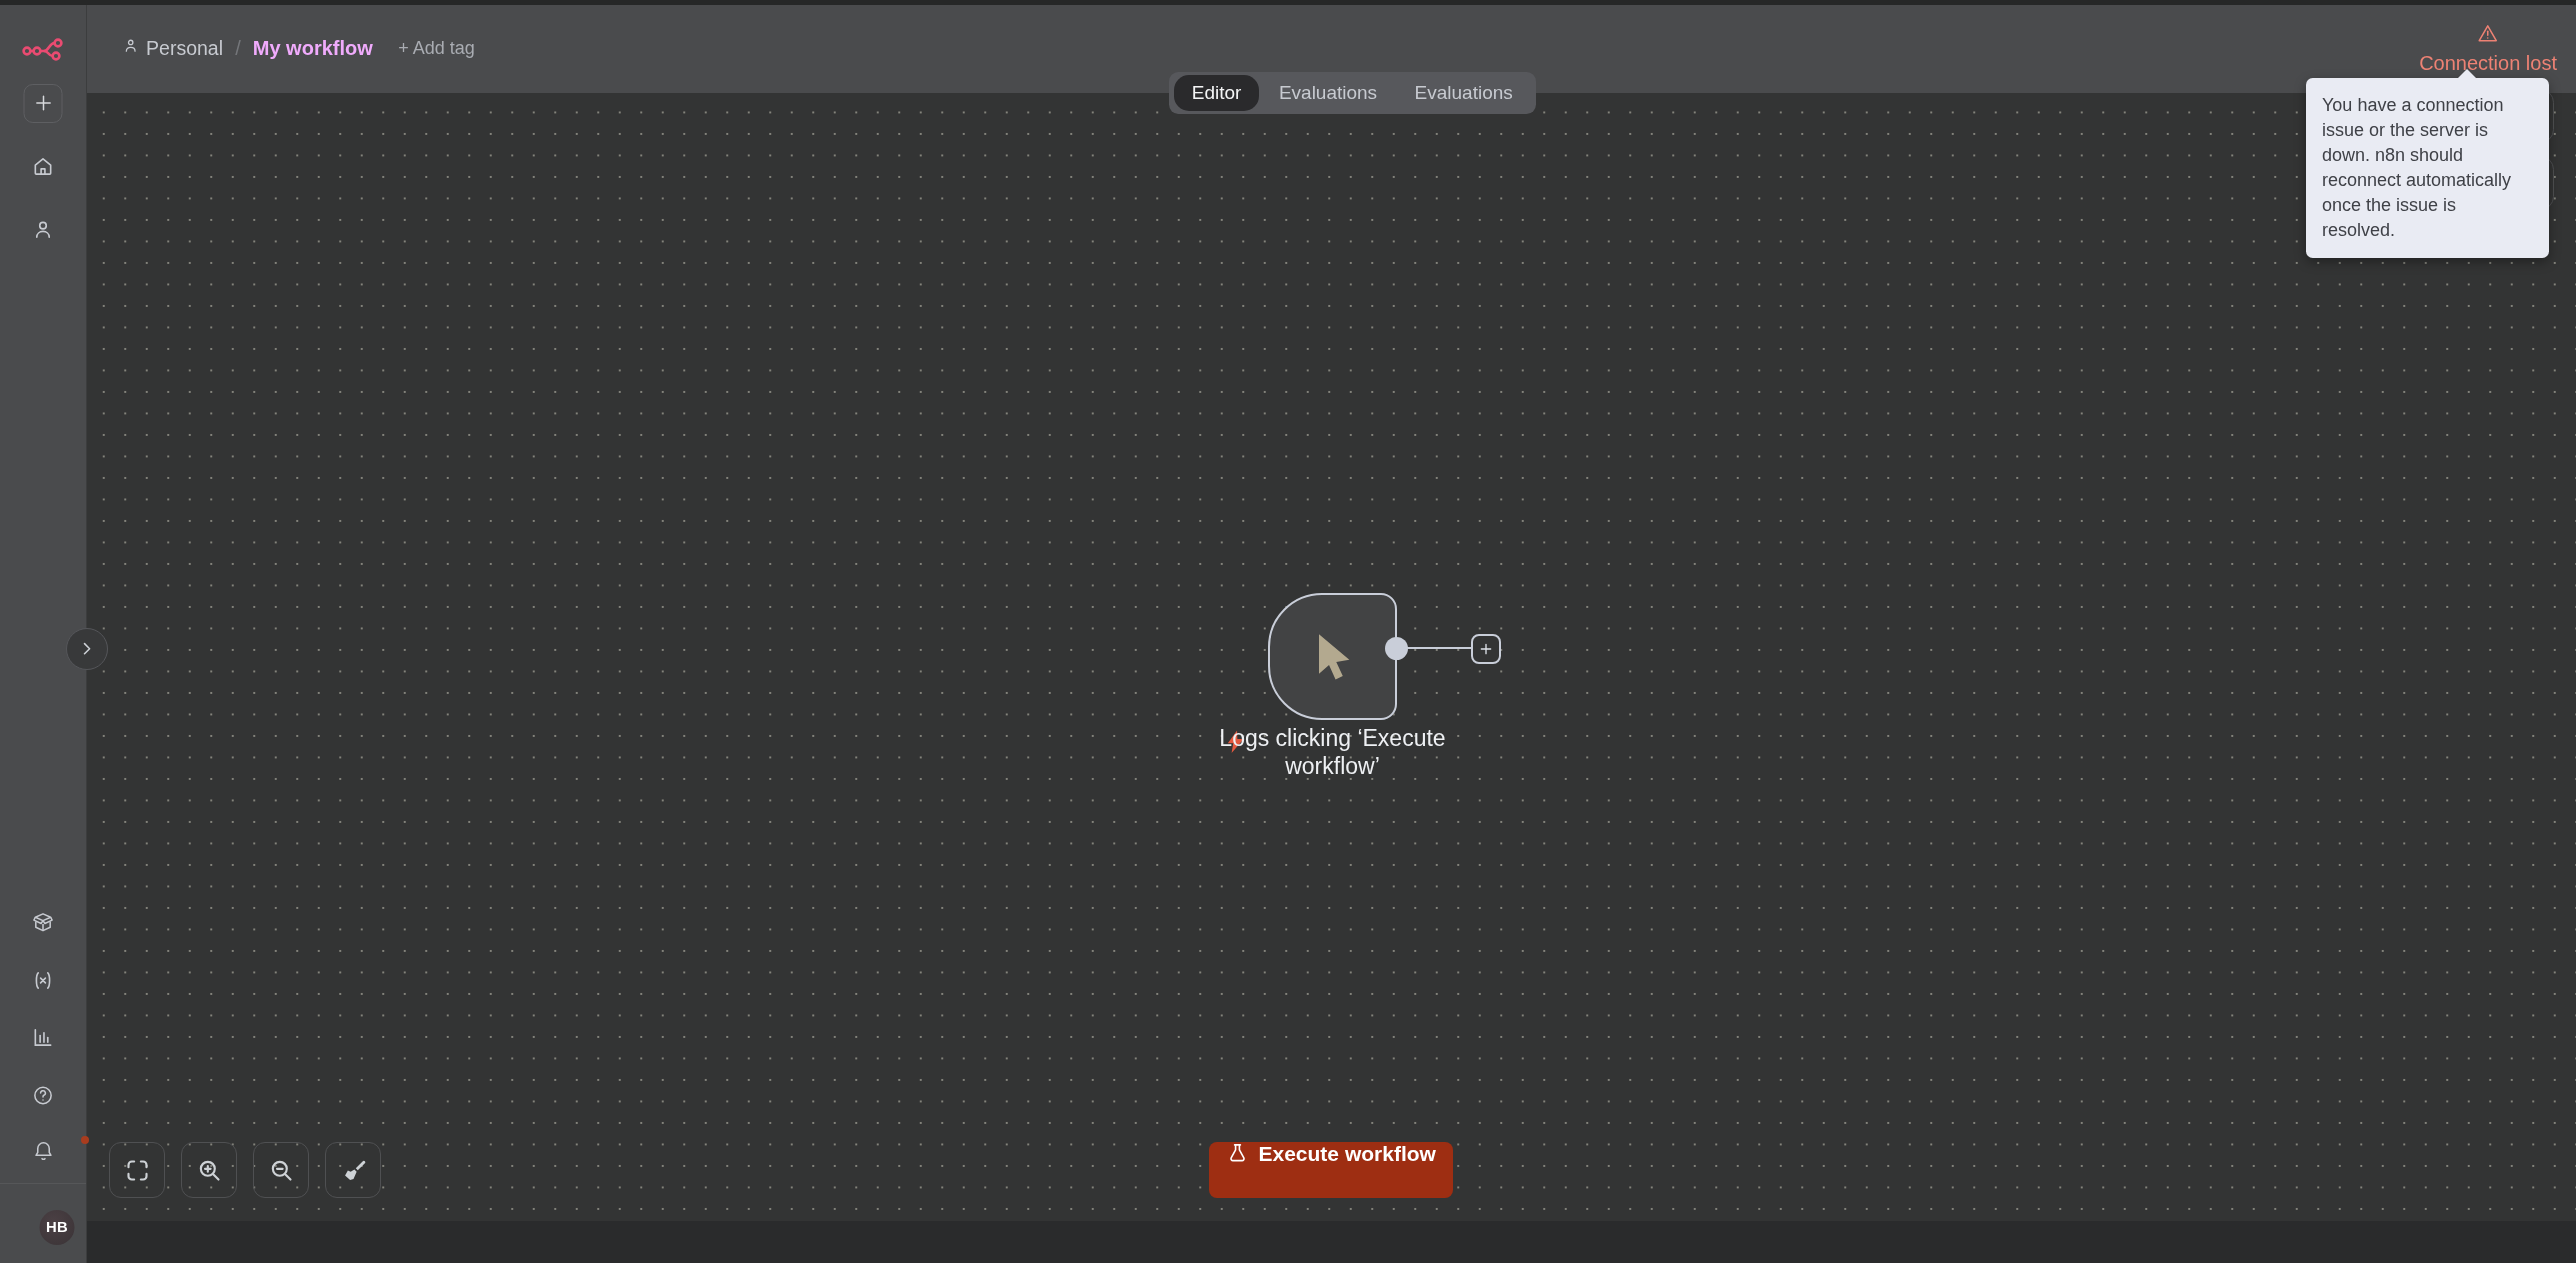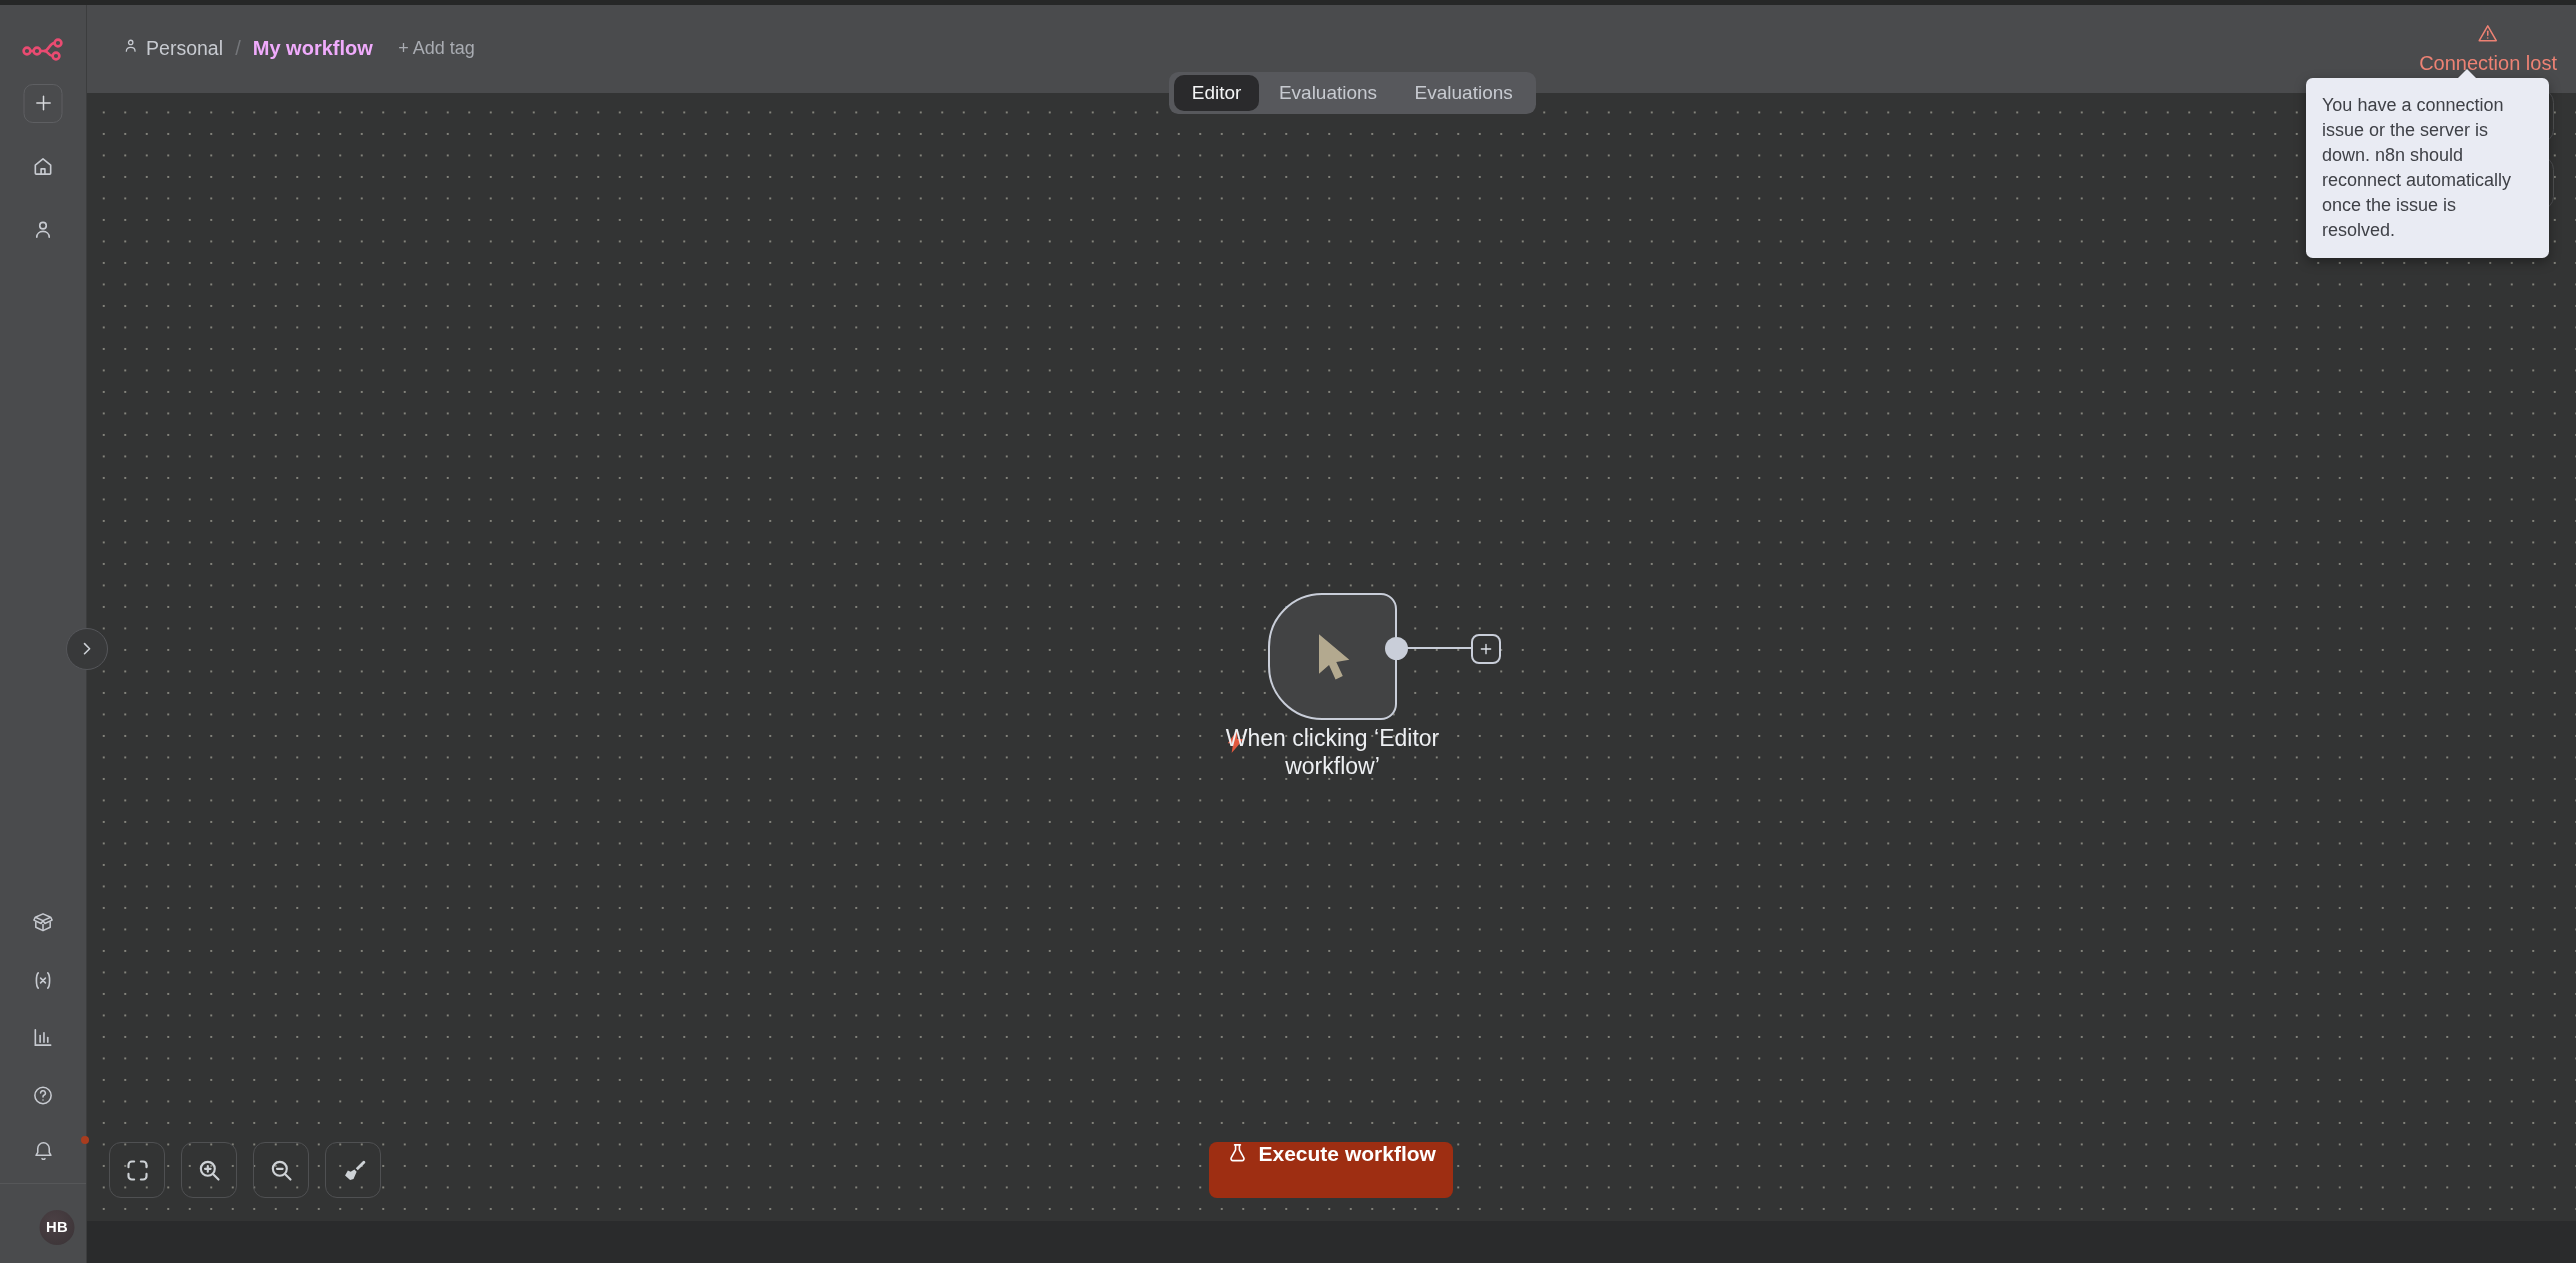--- a/index.html
+++ b/index.html
@@ -40,21 +40,21 @@
   .crumb-proj { display:flex; gap:6.7px; color:#c7cad0; font-size:19.5px; cursor:pointer; }
   .crumb-sep { color:#74767a; font-size:20px; font-weight:300; padding:0 2.7px; }
   .crumb-title { color:#f0abfc; font-size:20px; font-weight:600; cursor:text; }
   .add-tag { color:#a9acb2; font-size:18px; margin-left:16px; cursor:pointer; }
   .conn-lost { position:absolute; right:19px; top:50%; transform:translateY(-50%);
     display:flex; align-items:center; gap:8px; color:#ed8274; font-size:20px; cursor:pointer;flex-direction:column; }
 
   
   .tabs { position:absolute; left:1169px; top:72px; height:42px; z-index:8;
     background:#57585c; border-radius:9.4px; display:flex; align-items:center; padding:0 5.4px; gap:2.7px; }
-  .tab { font-size:19px; color:#c7cad0; padding:6.7px 17.4px; border-radius:10px; cursor:pointer; white-space:nowrap; }
+  .tab { font-size:19px; color:#c7cad0; padding:6.7px 17.4px; border-radius:15px; cursor:pointer; white-space:nowrap; }
   .tab.active { background:#2a2a2c; color:#f4f5f6; }
 
   
   .expand-toggle { position:absolute; left:-21.5px; top:535px; width:42px; height:42px;
     border-radius:50%; background:#38393a; border:1.3px solid #55565a; color:#cdd1d6;
     display:flex; align-items:center; justify-content:center; cursor:pointer; z-index:6; }
   .node-bolt { position:absolute; left:1136px; top:636px; width:25.5px; height:25.5px; color:#e2593f; }
   .node-box { position:absolute; left:1181px; top:500px; width:129px; height:127px;
     background:#424344; border:2px solid #c9ced9; border-radius:54px 16px 16px 54px;
     display:flex; align-items:center; justify-content:center; cursor:pointer; }
@@ -241,21 +241,21 @@
 
     <span class="conn-dot"></span>
     <span class="conn-line"></span>
 
     <div class="plus-endpoint">
       <svg width="16" height="16" viewBox="0 0 24 24" fill="none" stroke="currentColor" stroke-width="2" stroke-linecap="round">
         <path d="M12 5 V19 M5 12 H19"></path>
       </svg>
     </div>
 
-    <div class="node-label">When clicking ‘Editor workflow’</div>
+    <div class="node-label">Logs clicking ‘Execute workflow’</div>
 
     <div class="canvas-controls">
       <div class="ctl-btn">
         <svg viewBox="0 0 24 24" fill="none" stroke="currentColor" stroke-width="1.9" stroke-linecap="round">
           <path d="M4 9 V7 a3 3 0 0 1 3 -3 h2"></path>
           <path d="M15 4 h2 a3 3 0 0 1 3 3 v2"></path>
           <path d="M20 15 v2 a3 3 0 0 1 -3 3 h-2"></path>
           <path d="M9 20 H7 a3 3 0 0 1 -3 -3 v-2"></path>
         </svg>
       </div>

